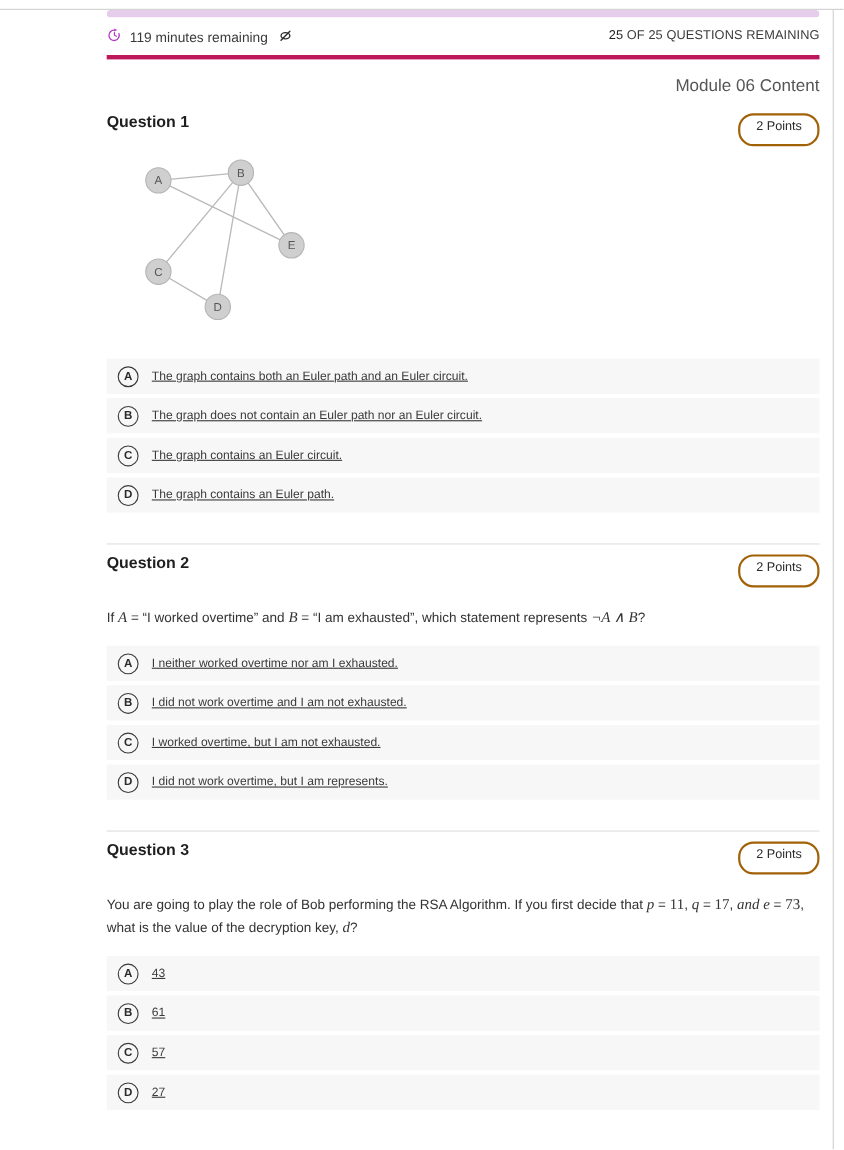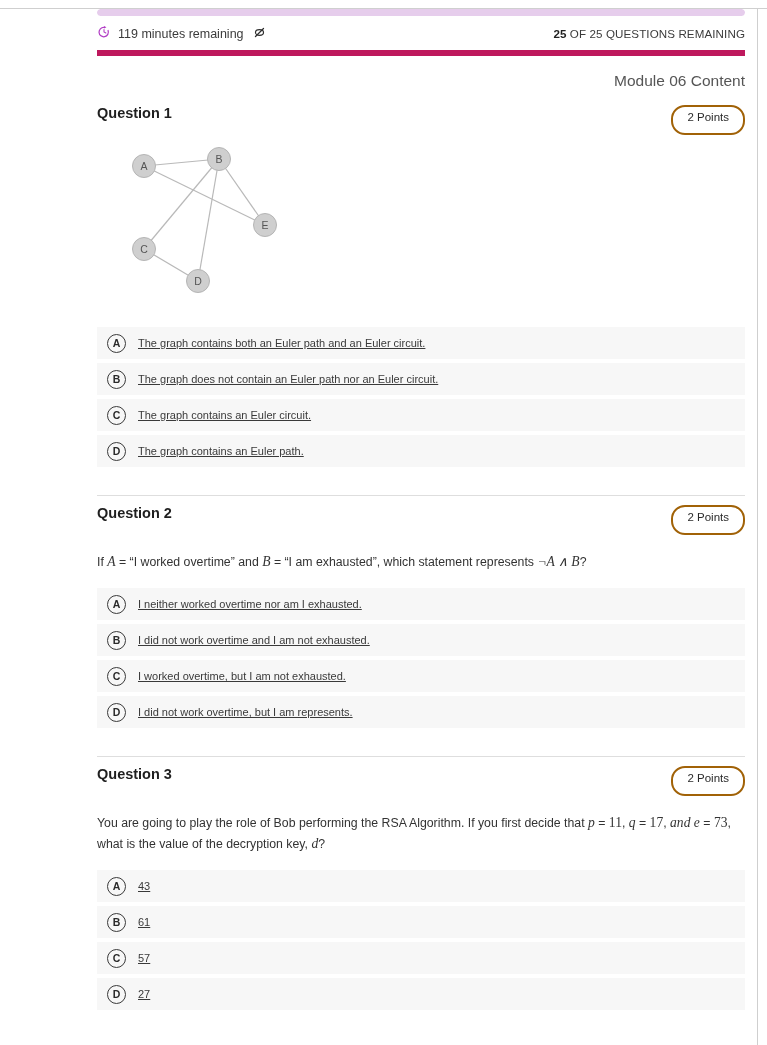--- a/index.html
+++ b/index.html
@@ -56,40 +56,40 @@
   }
   .progress-fill {
     height: 100%;
     background: #e6cdec;
     border-radius: 4px;
   }
 
   
   .status-row {
     display: flex;
-    align-items: center;
+    align-items: flex-start;
     justify-content: space-between;
     padding: 9px 0 8px 0;
-    border-bottom: 6px solid #be185d;
+    border-bottom: 4px solid #be185d;
   }
   .status-left {
     display: flex;
     align-items: center;
     gap: 7px;
     font-size: 12.5px;
     color: #3b3b3b;
   }
   .timer-icon { display: block; }
   .hide-icon  { display: block; margin-left: 2px; }
   .status-right {
     font-size: 11.6px;
     color: #3b3b3b;
     letter-spacing: 0.1px;
   }
-  .status-right .count { font-weight: 700; color: #222; }
+  .status-right .count { font-weight: 400; color: #222; }
 
   
   .module-title {
     font-size: 15.5px;
     color: #555555;
     font-weight: 400;
     padding: 16px 0 6px 0;
     text-align: right;
   }
 

